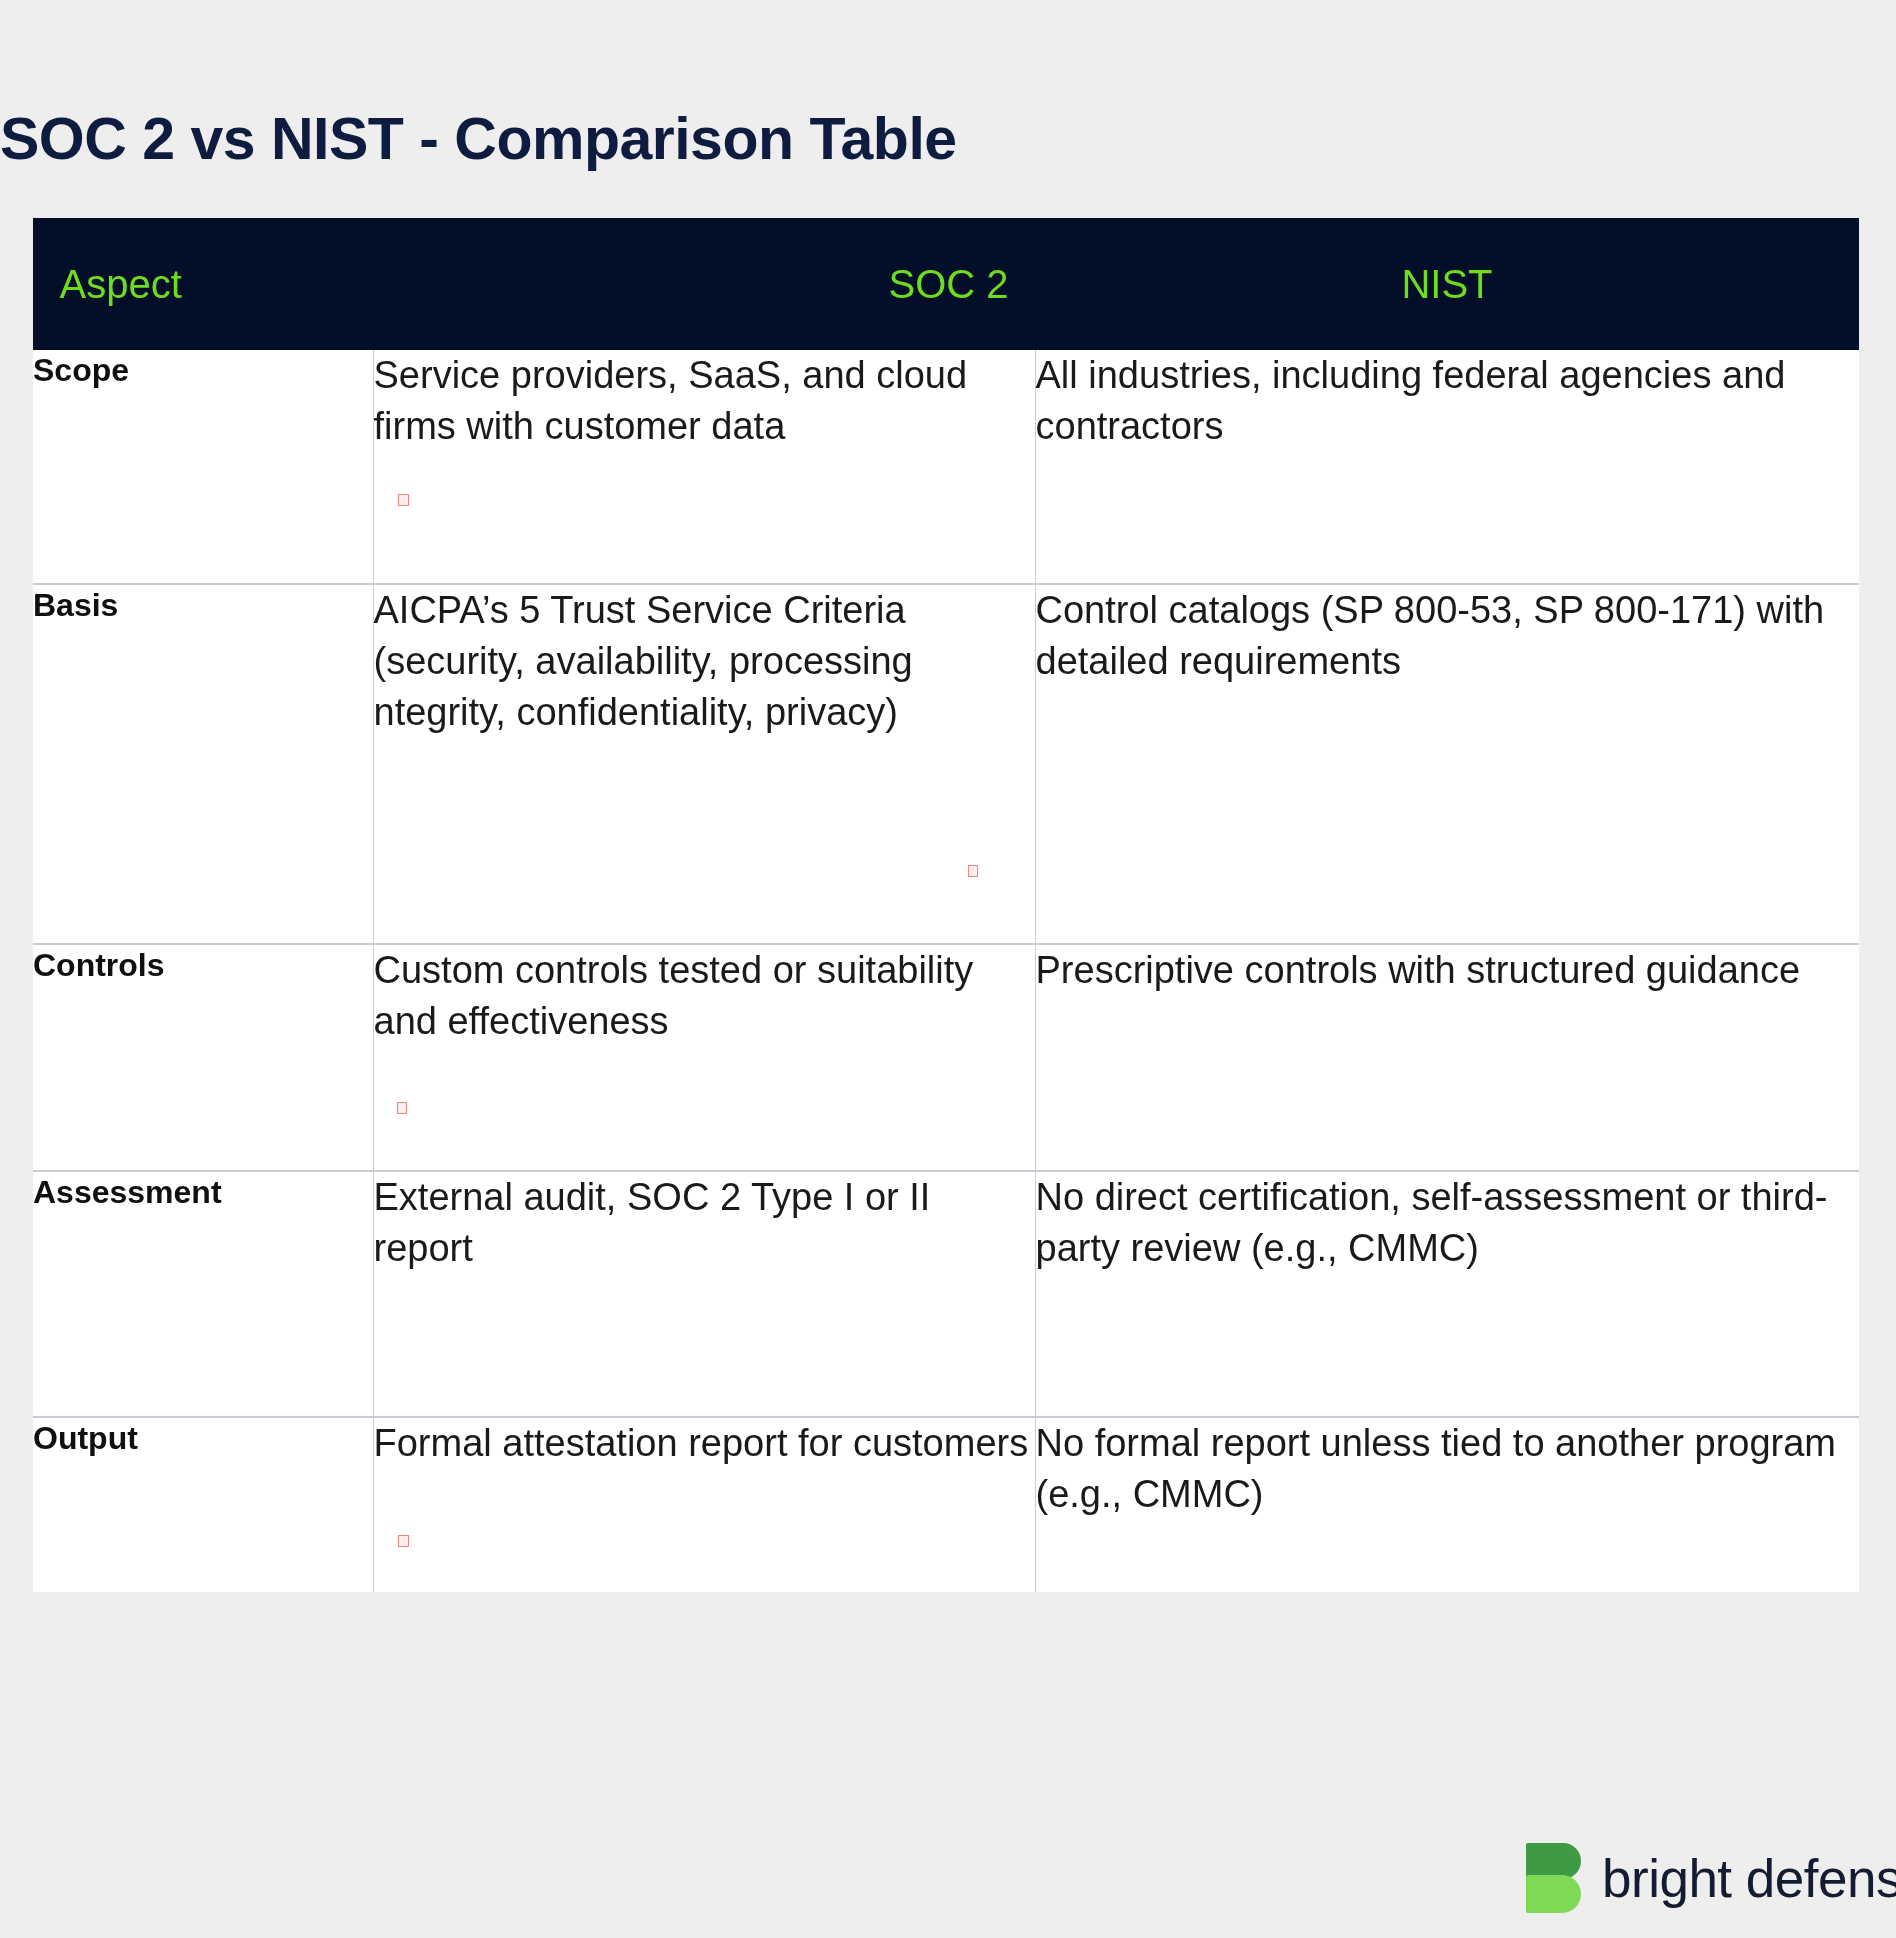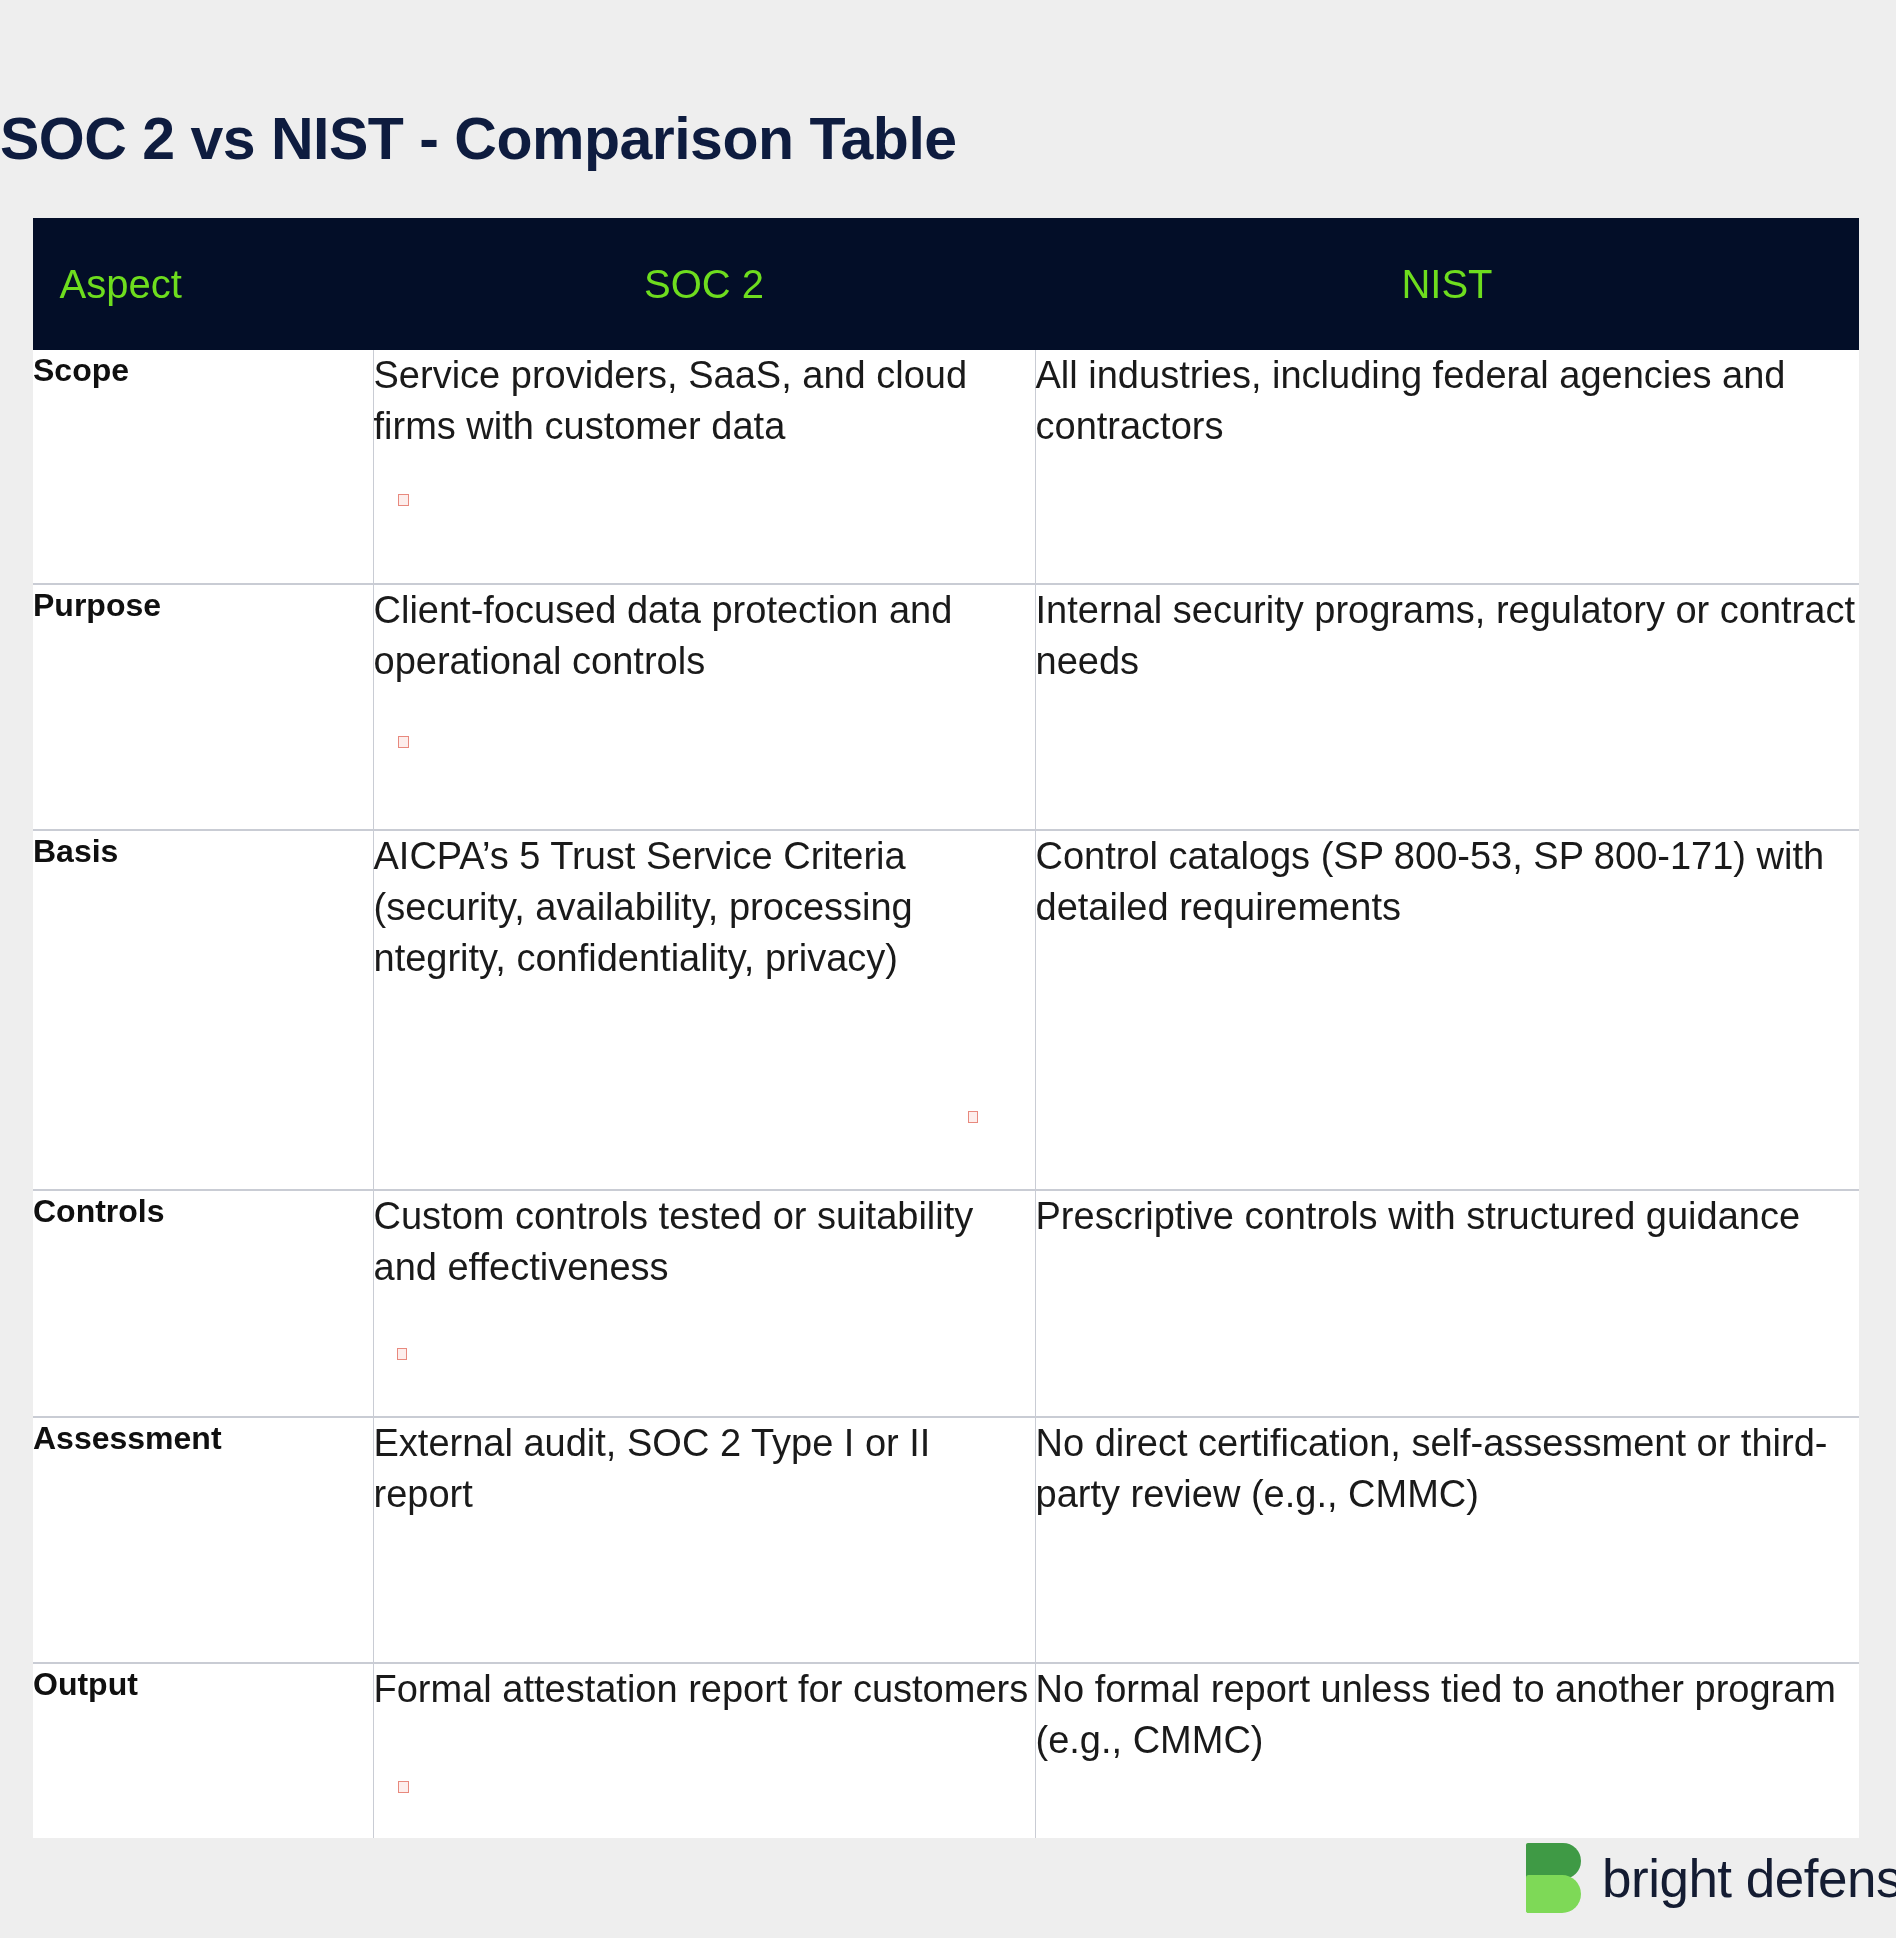--- a/index.html
+++ b/index.html
@@ -49,21 +49,21 @@
     color: #6edd1e;
     font-size: 40px;
     font-weight: normal;
     height: 132px;
     padding: 0 26.5px;
     vertical-align: middle;
     border: none;
     box-sizing: border-box;
   }
   th.th-aspect { text-align: left;   padding-left: 45px; }
-  th.th-soc    { text-align: center; }
+  th.th-soc    { text-align: right; }
   th.th-nist   { text-align: center; }
   th.th-aspect, th.th-soc { border-right: 1.9px solid #c9ccd4; }
 
   
   #comparison-table tbody td {
     background: #ffffff;
     vertical-align: top;
     border-bottom: 2.8px solid #c9ccd4;
     padding: 0;
     box-sizing: border-box;
@@ -186,28 +186,20 @@
 
     <tr class="r-scope">
       <td class="td-aspect">Scope</td>
       <td class="td-soc">
         <span>Service providers, SaaS, and cloud firms with customer data</span>
         <span class="anchor-marker am-scope"></span>
       </td>
       <td class="td-nist">All industries, including federal agencies and contractors</td>
     </tr>
 
-    <tr class="r-purpose">
-      <td class="td-aspect">Purpose</td>
-      <td class="td-soc">
-        <span>Client-focused data protection and operational controls</span>
-        <span class="anchor-marker am-purpose"></span>
-      </td>
-      <td class="td-nist">Internal security programs, regulatory or contract needs</td>
-    </tr>
 
     <tr class="r-basis">
       <td class="td-aspect">Basis</td>
       <td class="td-soc">
         <span>AICPA’s 5 Trust Service Criteria (security, availability, processing ntegrity, confidentiality, privacy)</span>
         <span class="anchor-marker am-basis"></span>
       </td>
       <td class="td-nist">Control catalogs (SP 800-53, SP 800-171) with detailed requirements</td>
     </tr>
 

